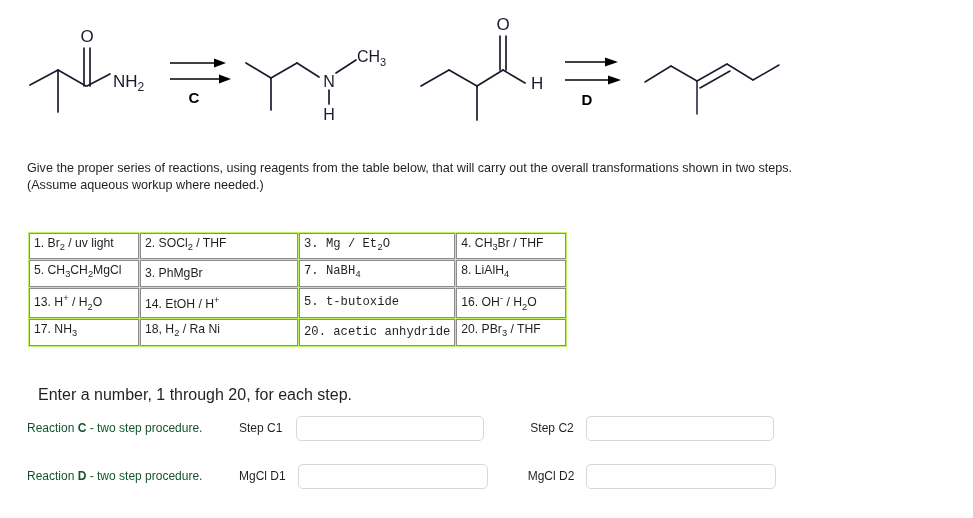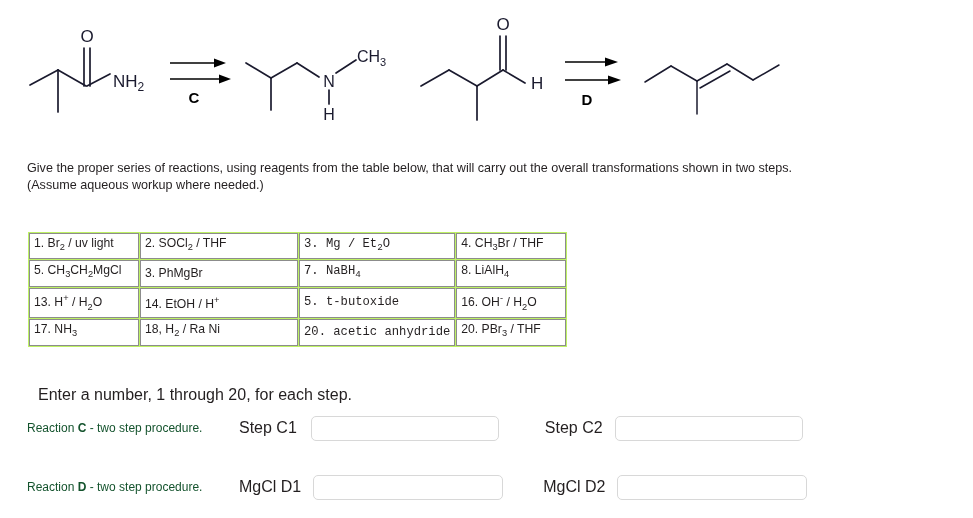--- a/index.html
+++ b/index.html
@@ -89,30 +89,30 @@
   }
   .answer-row {
     position: absolute;
     left: 27px;
     width: 920px;
     height: 28px;
     display: flex;
     align-items: center;
   }
   #row-c { top: 414px; }
-  #row-d { top: 473px; }
+  #row-d { top: 462px; }
   .row-label {
     font-size: 12px;
     color: #14532d;
     width: 212px;
     flex: 0 0 auto;
   }
   .row-label b { font-weight: bold; }
   .step-label {
-    font-size: 16px;
+    font-size: 12px;
     color: #231f20;
     flex: 0 0 auto;
   }
   .answer-input {
     border: 1px solid #d8d8d8;
     border-radius: 5px;
     background: #ffffff;
     height: 25px;
     box-sizing: border-box;
     font-family: "Liberation Sans", sans-serif;

